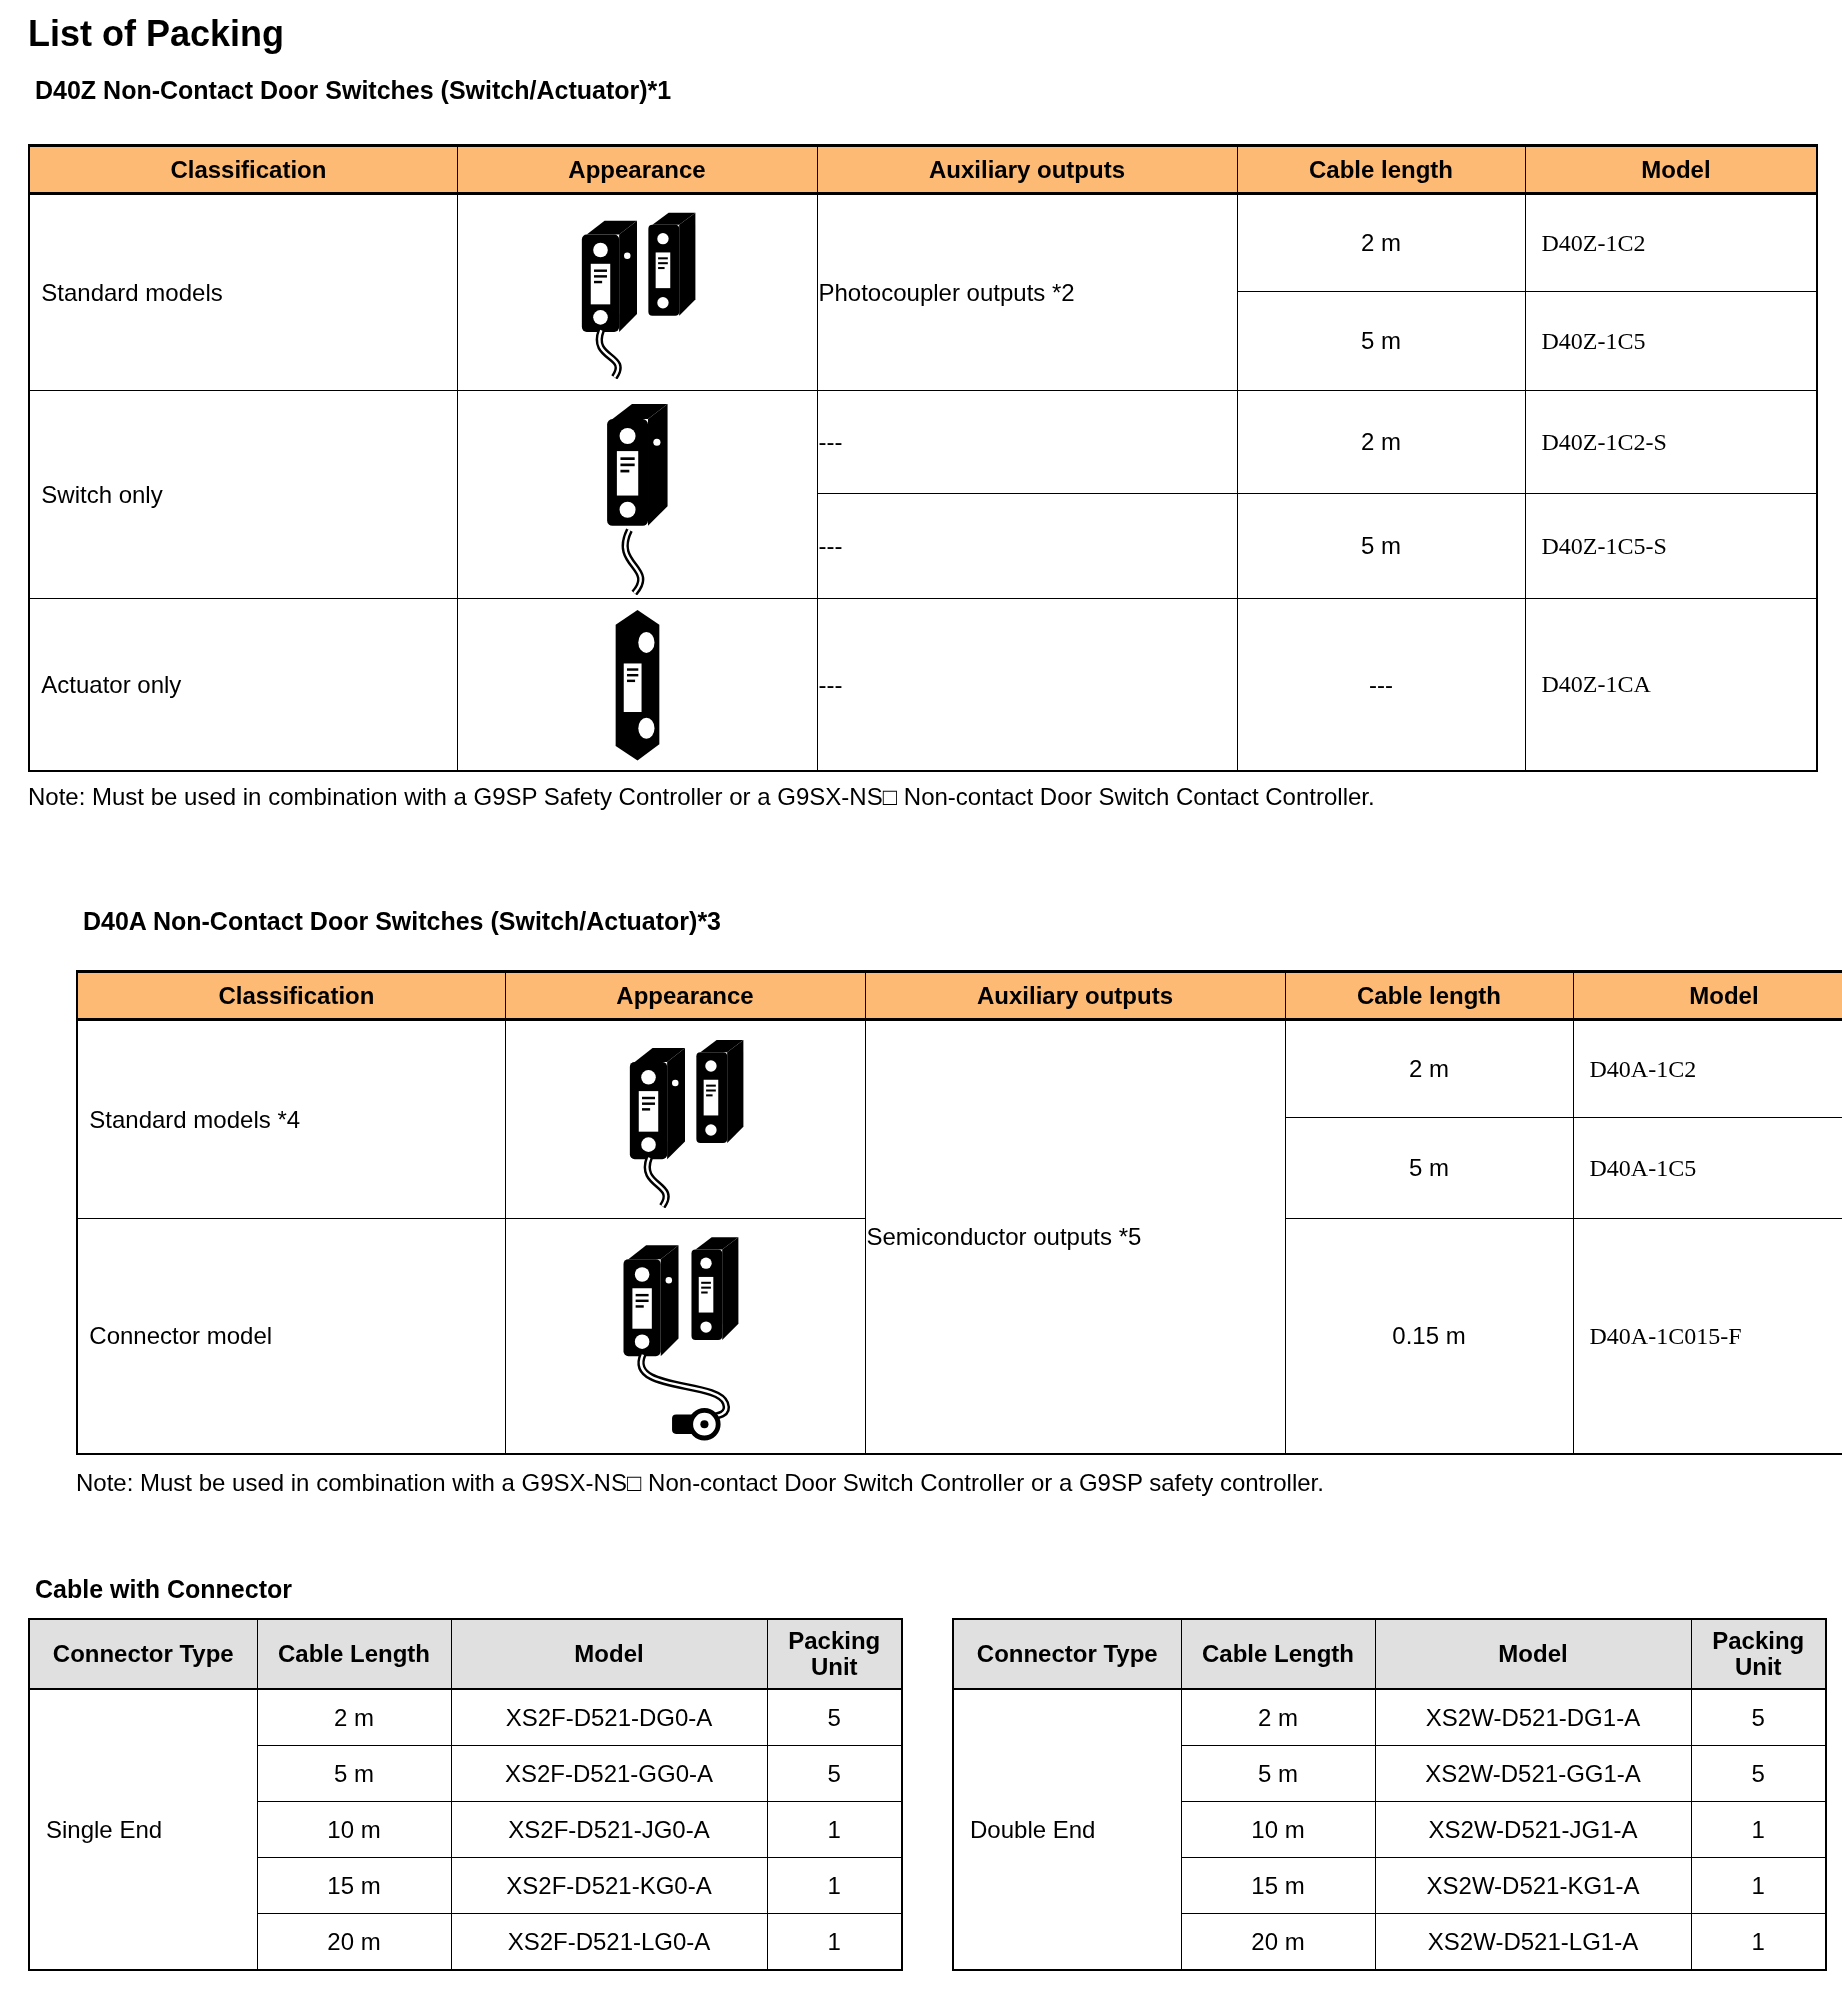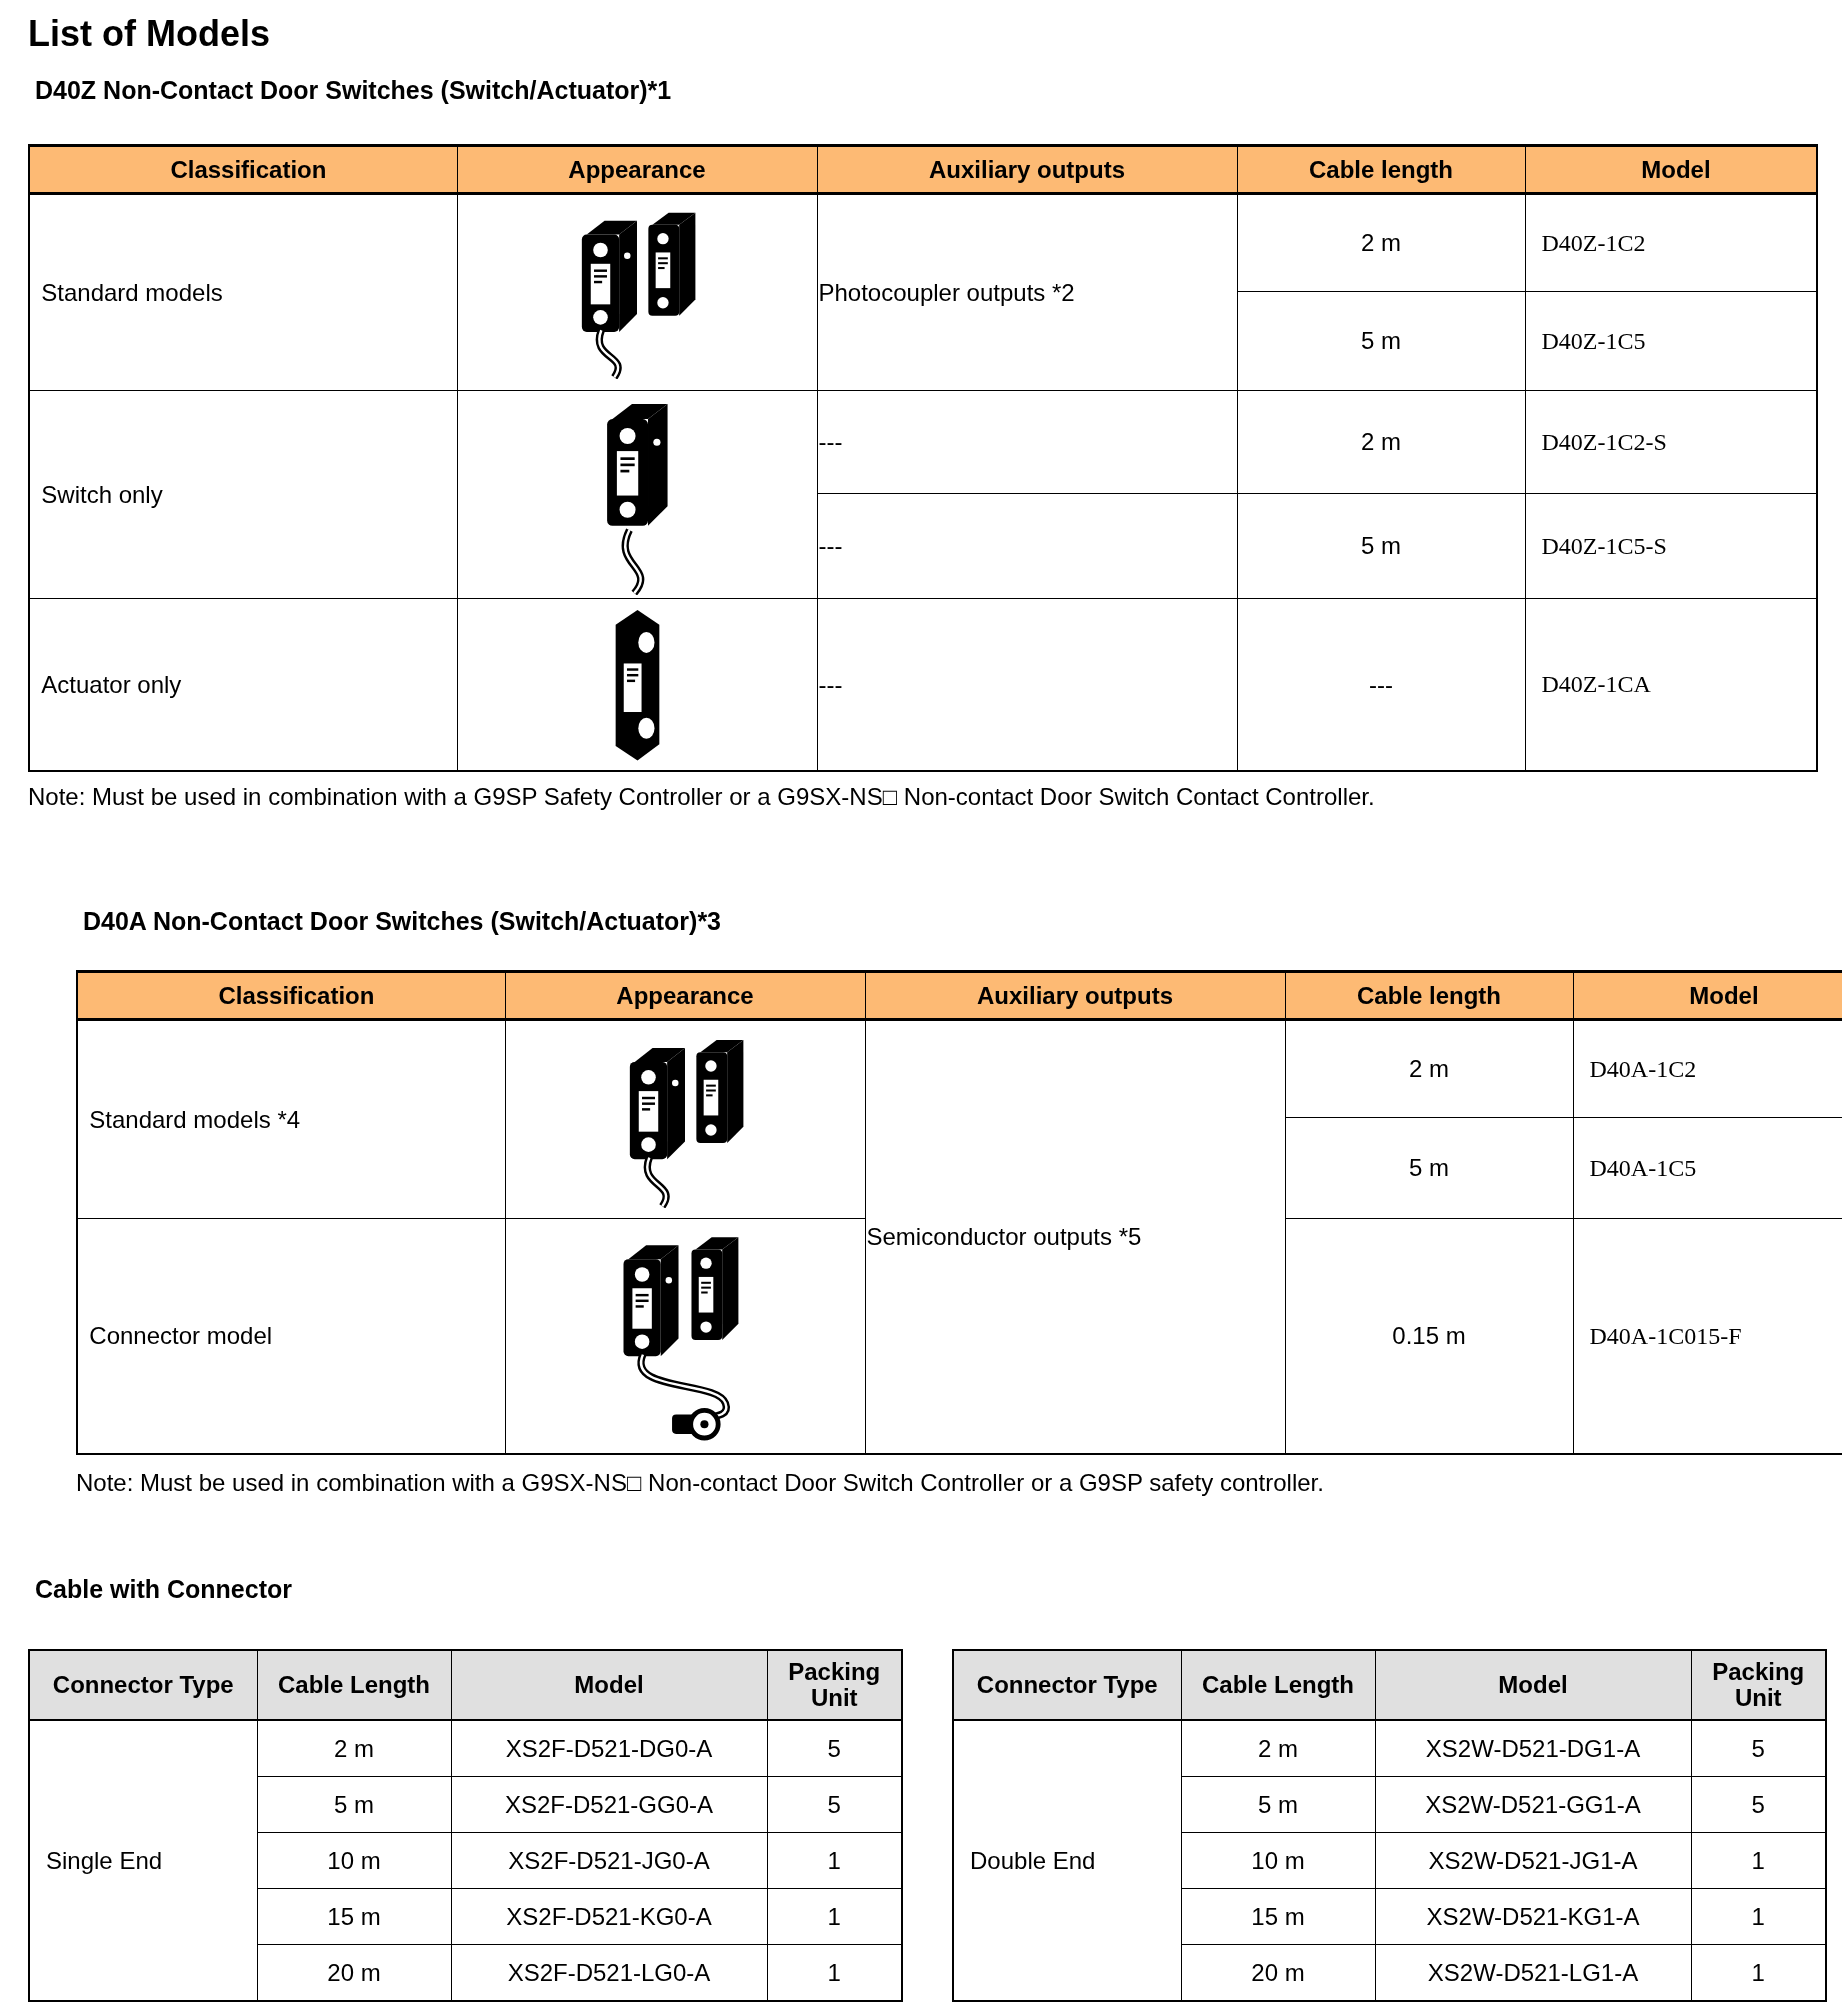--- a/index.html
+++ b/index.html
@@ -45,21 +45,21 @@
   tr.rC  { height:149px; }
   tr.rD1 { height:98px; } tr.rD2 { height:101px; }
   tr.rE  { height:235px; }
   td.gsep { border-top:3.2px solid #000; }
 
   p.note { font-size:24px; margin:11.3px 0 0 0; }
 
   .gap-d40a { margin-top:96px;padding-left:48px; }
   .gap-cable { margin-top:78px; }
 
-  .tables-row { display:flex; gap:49px; margin-top:45px; }
+  .tables-row { display:flex; gap:49px; margin-top:14px; }
   table.cables {
     border-collapse:collapse; table-layout:fixed;
     width:874px; border:2.4px solid #000;
   }
   table.cables th, table.cables td {
     border:1.6px solid #000; font-size:24px; vertical-align:middle; overflow:hidden;
   }
   table.cables th {
     background:#e0e0e0; font-weight:bold; text-align:center;
     height:66px; line-height:1.12;
@@ -99,21 +99,21 @@
       <rect x="13" y="54" width="18" height="44" fill="#fff"></rect>
       <rect x="16" y="60" width="12" height="2.5" fill="#000"></rect>
       <rect x="16" y="66" width="12" height="2.5" fill="#000"></rect>
       <rect x="16" y="72" width="8" height="2.5" fill="#000"></rect>
     </symbol>
   </defs>
 </svg>
 
 <div class="content">
 
-  <h1 class="page-title">List of Models</h1>
+  <h1 class="page-title">List of Packing</h1>
 
   <section>
     <h2 class="section-heading">D40Z Non-Contact Door Switches (Switch/Actuator)*1</h2>
 
     <table class="models">
       <colgroup>
         <col style="width:428px">
           <col style="width:360px">
           <col style="width:420px">
         <col style="width:288px">

